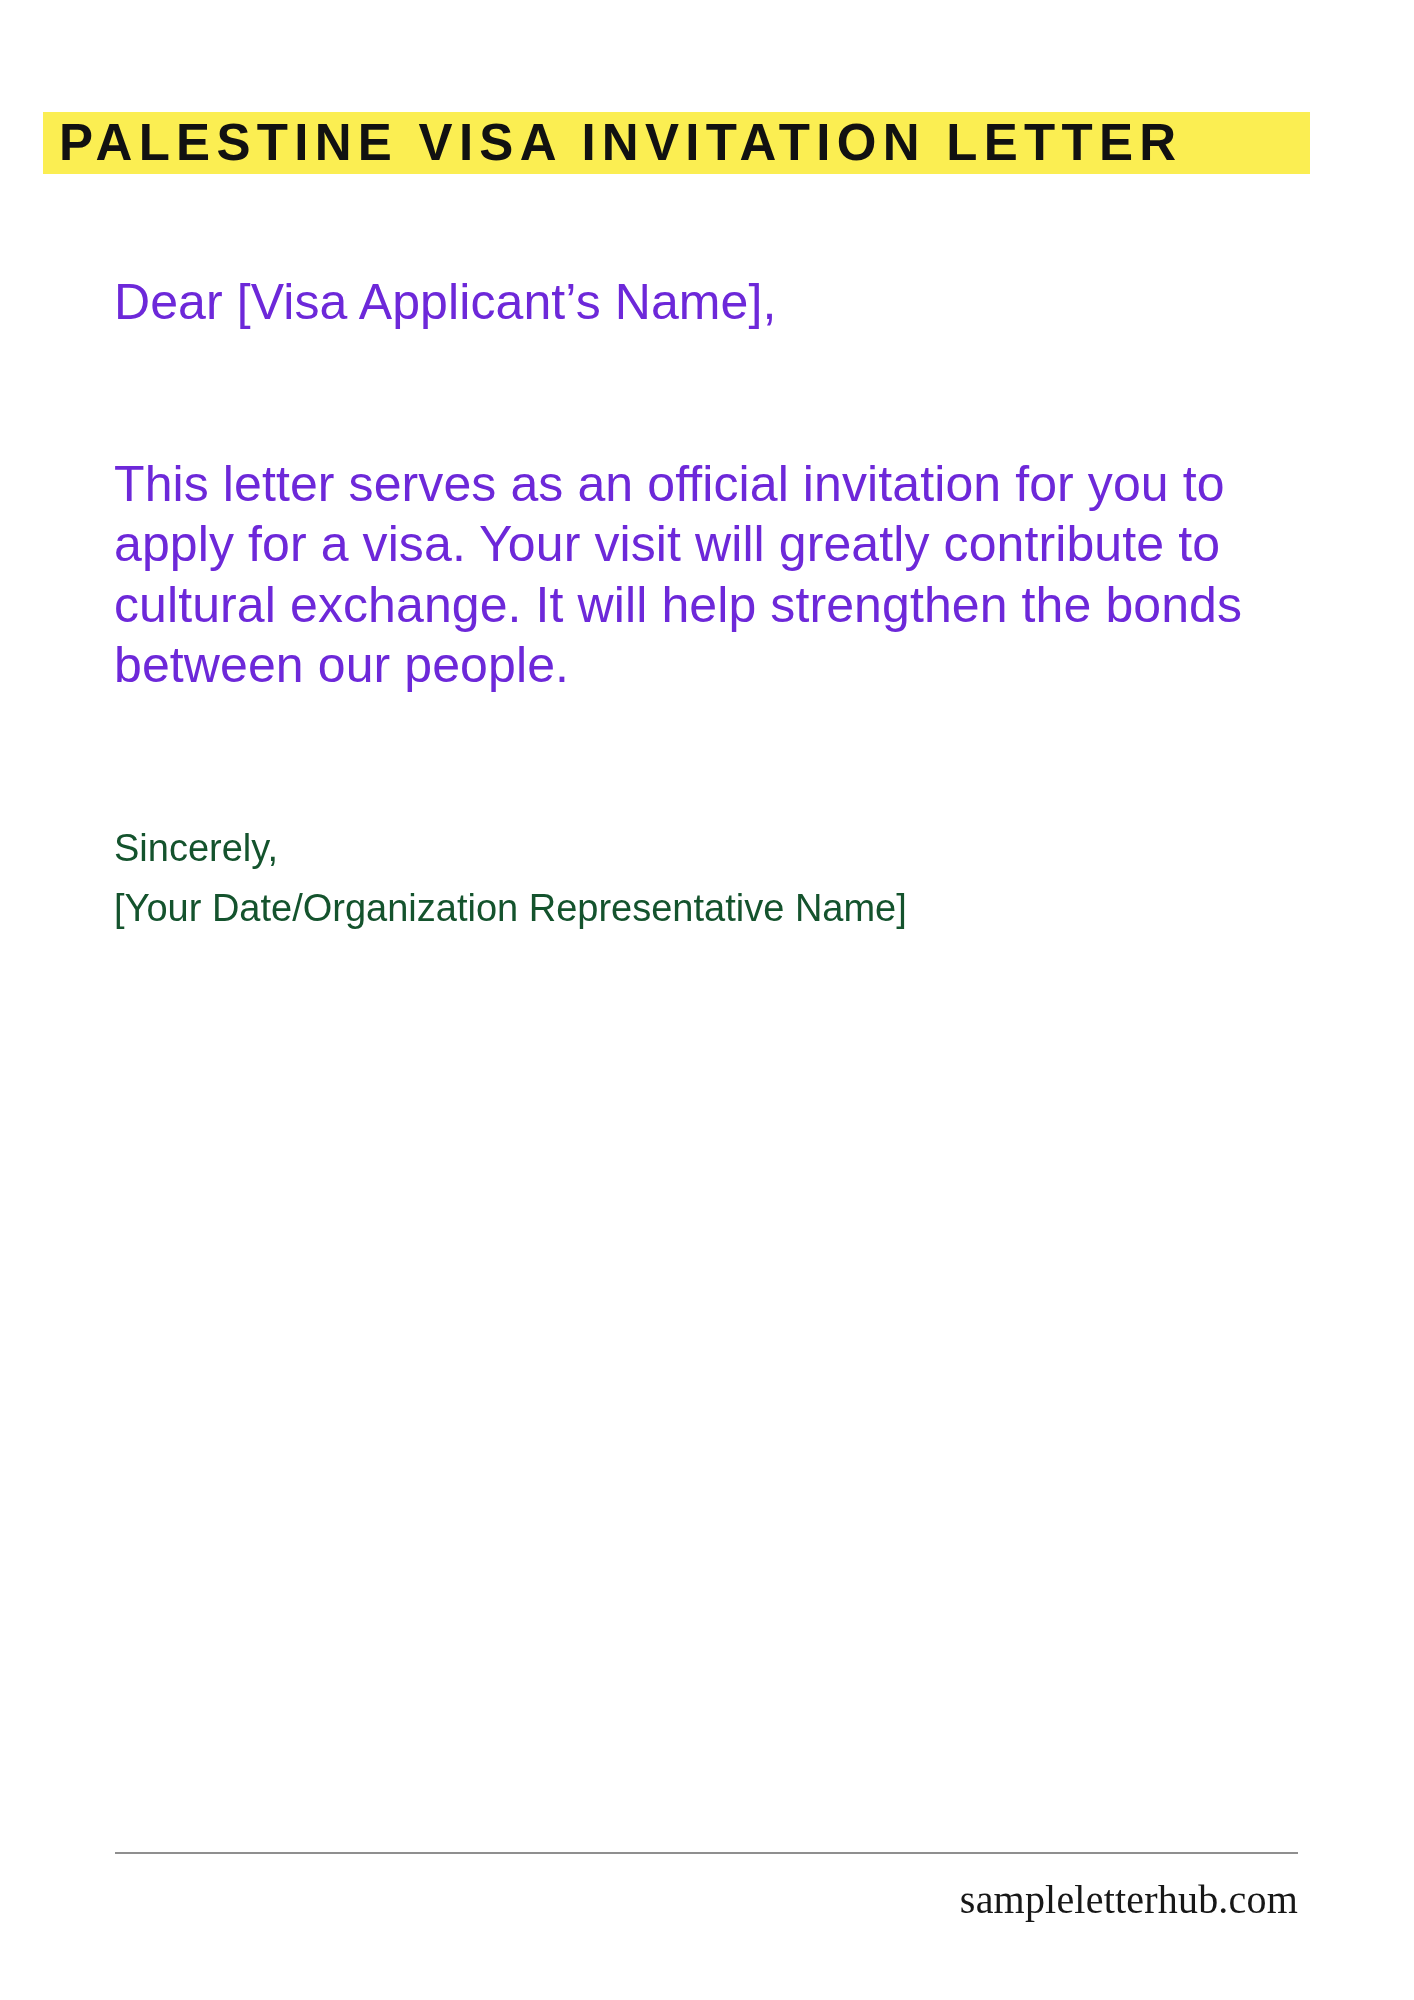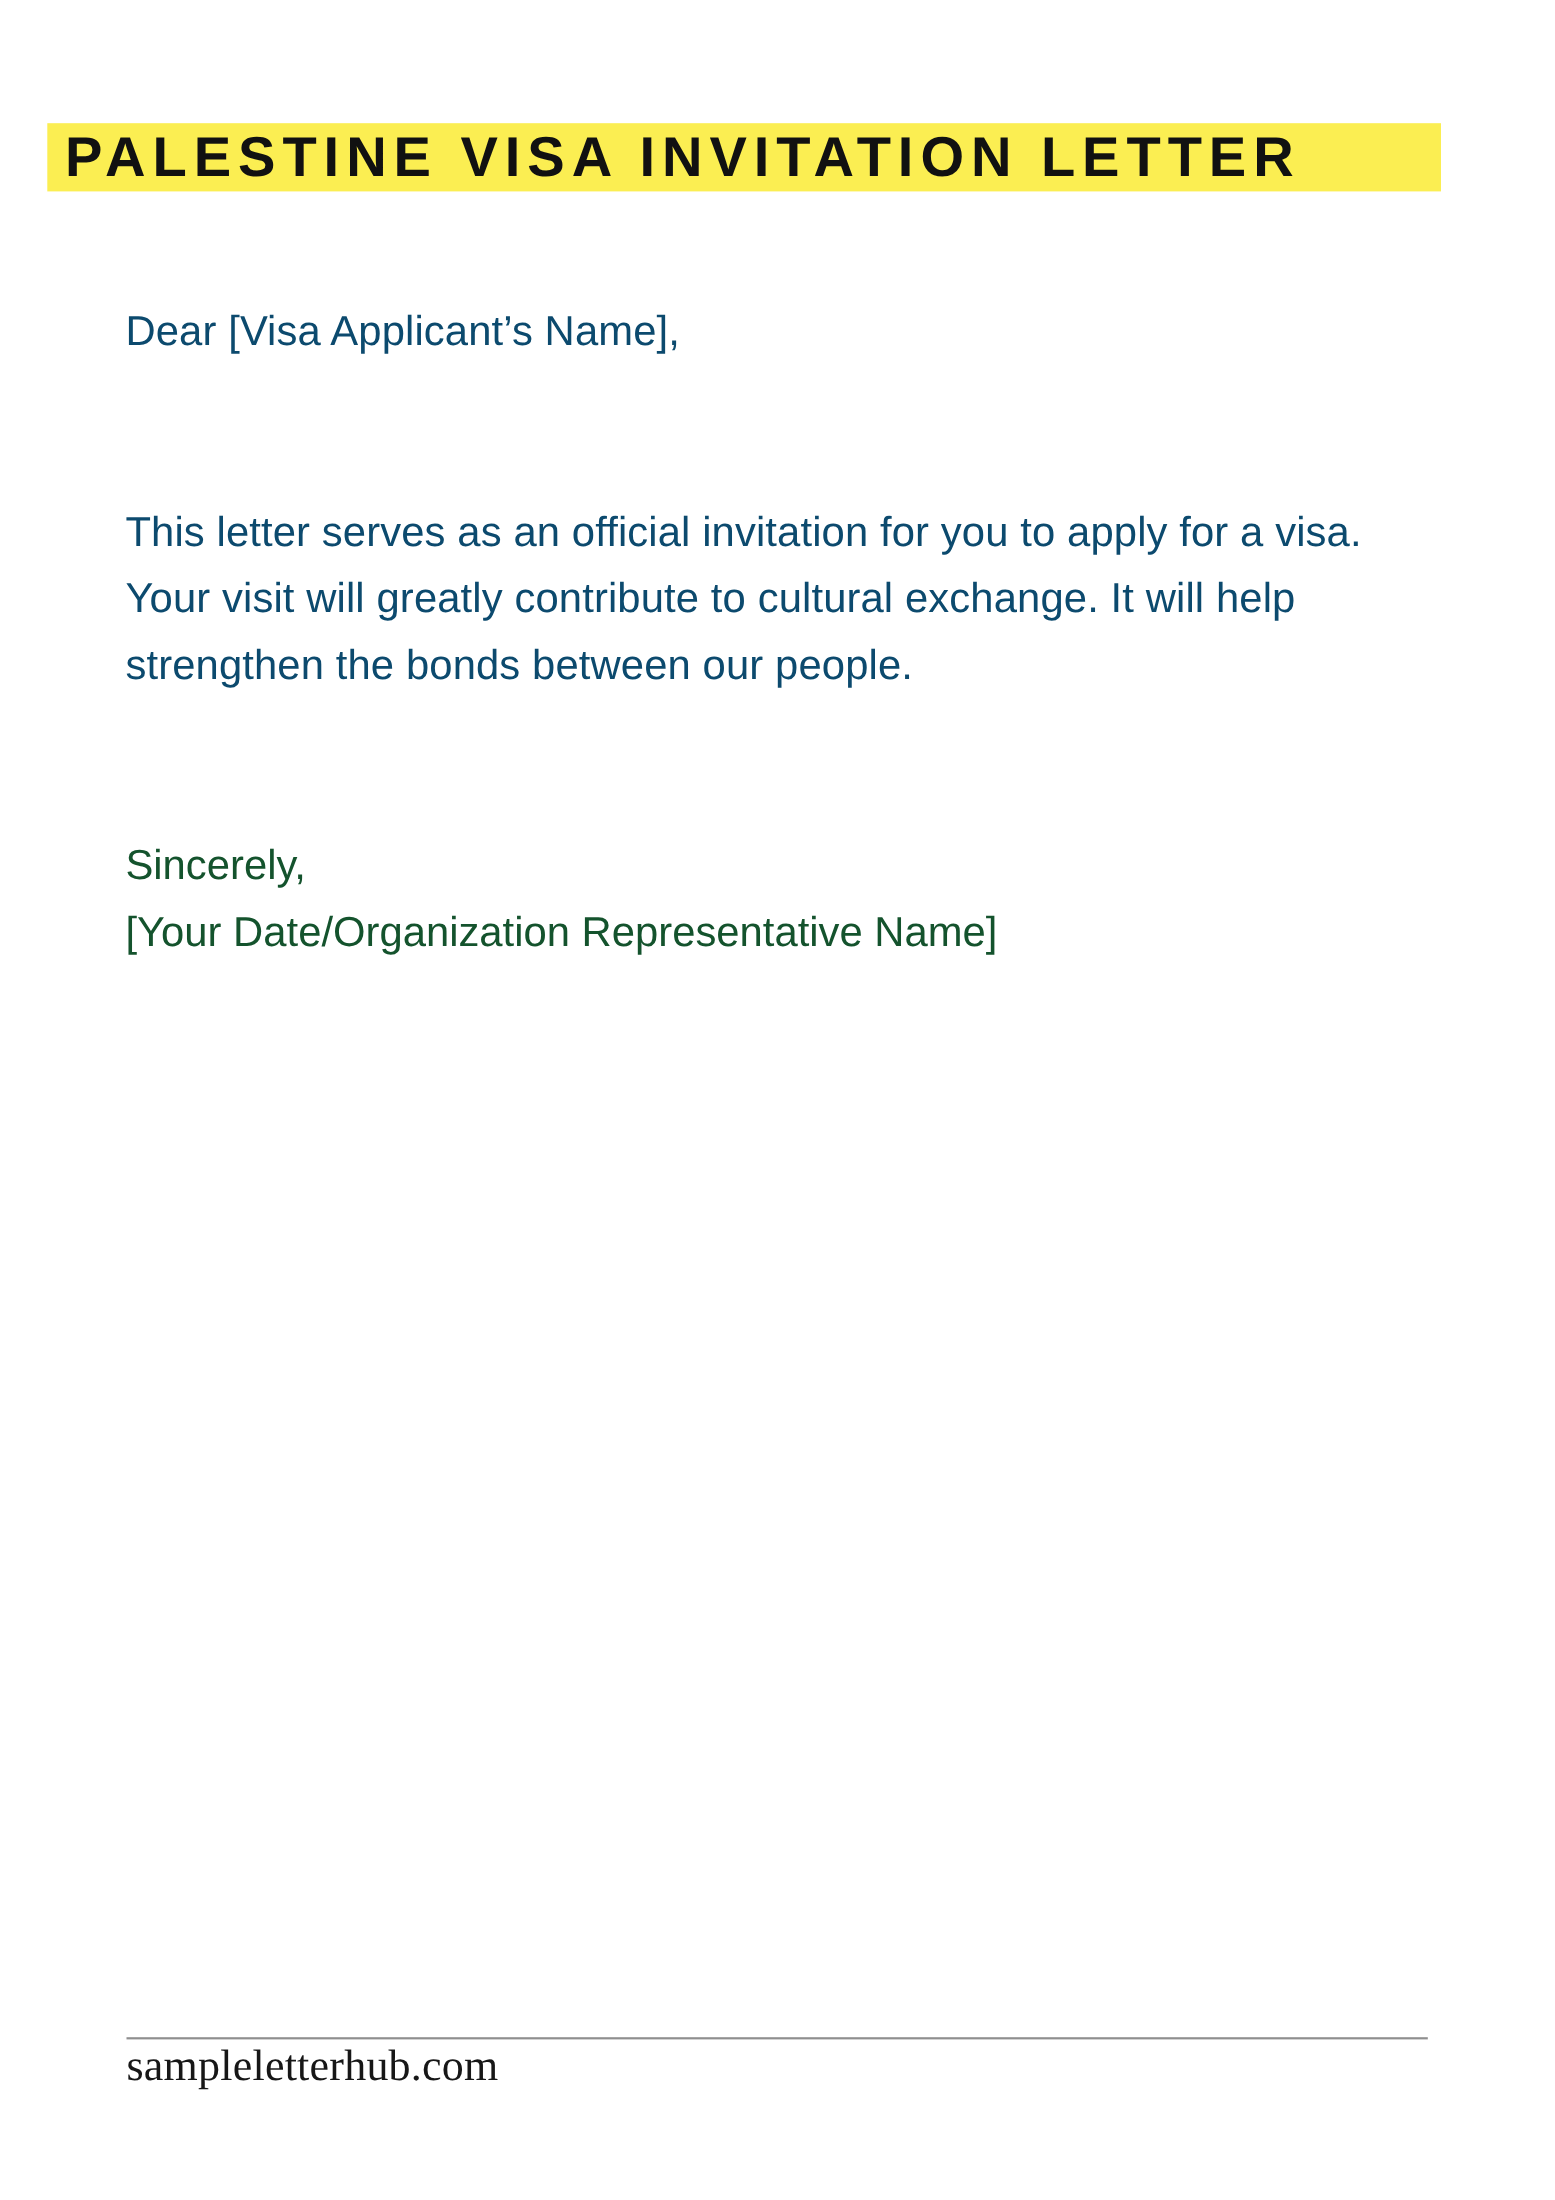--- a/index.html
+++ b/index.html
@@ -48,24 +48,24 @@
   
   .body-block {
     position: absolute;
     left: 114px;
     top: 272px;
     width: 1190px;
   }
 
   .para {
     margin: 0;
-    color: #0c4a6e;
+    color: #6d28d9;
     font-family: "Liberation Sans", sans-serif;
     font-weight: 400;
-    font-size: 38px;
+    font-size: 50px;
     line-height: 60.5px;
     letter-spacing: 0.1px;
     white-space: pre-line;
   }
 
   .gap-sm { height: 60px; }
   .gap-md { height: 61px; }
 
   .sign-line {
     margin: 0;
@@ -84,20 +84,22 @@
   }
   .footer-rule {
     width: 100%;
     height: 0;
     border-top: 2px solid #8f8f8f;
     margin: 0;
   }
   .footer-site {
     display: block;
     margin: 0;
+    padding-top: 22px;
+    text-align: right;
     color: #171717;
     font-family: "Liberation Serif", serif;
     font-size: 40px;
     line-height: 48px;
     letter-spacing: 0.2px;
   }
 </style>
 </head>
 <body>
 

